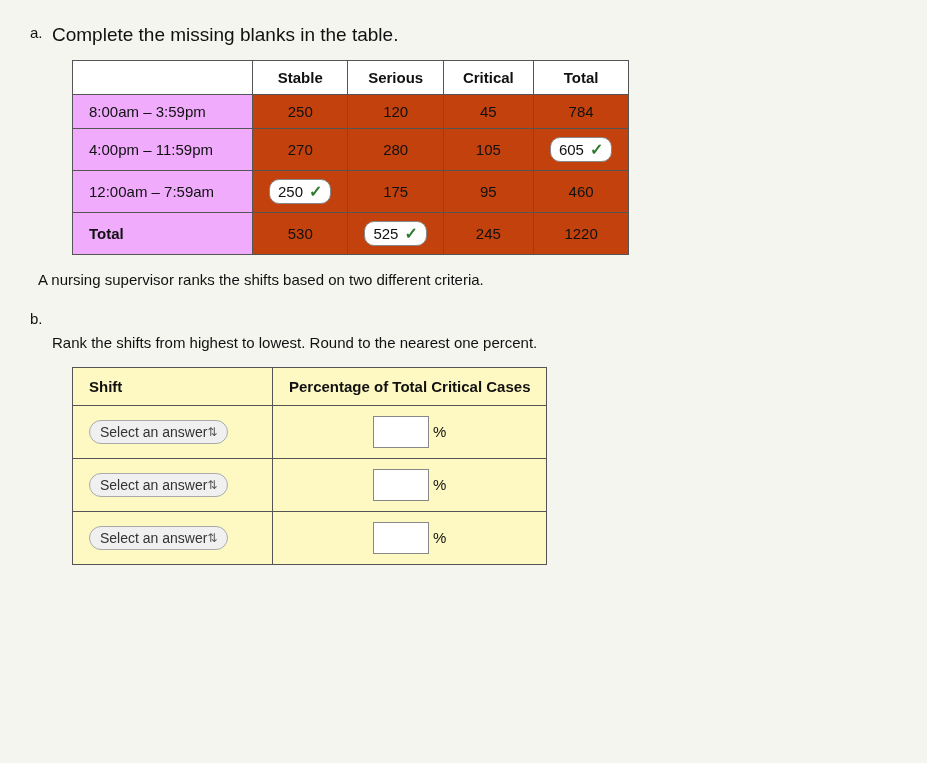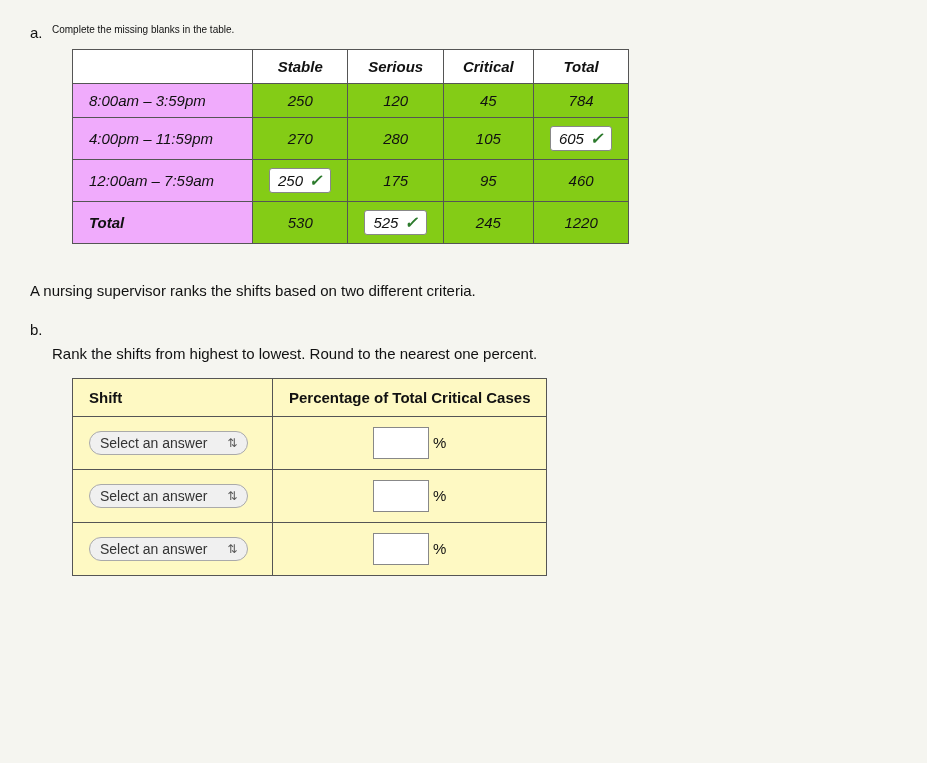--- a/index.html
+++ b/index.html
@@ -7,31 +7,29 @@
       background: #f5f5f0;
       font-family: Arial, sans-serif;
       font-size: 15px;
       padding: 24px 30px;
       color: #111;
       width: 927px;
       min-height: 763px;
     }
 
     .question-label {
-      font-size: 10px;
+      font-size: 19px;
       font-weight: normal;
       margin-bottom: 14px;
     }
 
     
     .table-a {
       border-collapse: collapse;
       margin-left: 20px;
-      margin-bottom: 22px;
-      font-style: italic;
     }
     .table-a th, .table-a td {
       border: 1px solid #555;
       padding: 8px 16px;
       text-align: center;
       min-width: 90px;
     }
     .table-a th {
       font-weight: bold;
       background: #fff;
@@ -39,29 +37,29 @@
     .table-a td:first-child {
       text-align: left;
       font-weight: normal;
       min-width: 180px;
       background: #f0abfc;
     }
     .table-a tr:last-child td:first-child {
       font-weight: bold;
     }
     .table-a td {
-      background: #84cc16;
+      background: #c2410c;
     }
 
     .input-cell {
       display: inline-flex;
       align-items: center;
       gap: 6px;
       border: 1px solid #888;
-      border-radius: 3px;
+      border-radius: 10px;
       padding: 2px 8px;
       background: #fff;
     }
     .check-mark {
       color: #2c7a2c;
       font-size: 16px;
       font-weight: bold;
     }
 
     .narrative {
@@ -97,21 +95,21 @@
       min-width: 200px;
     }
     .table-b td:last-child {
       min-width: 250px;
       text-align: center;
     }
 
     .select-answer {
       display: inline-flex;
       align-items: center;
-      gap: 20px;
+      gap: 0;
       border: 1px solid #aaa;
       border-radius: 12px;
       padding: 3px 10px;
       background: #f0f0f0;
       font-size: 14px;
       cursor: pointer;
       color: #333;
     }
     .select-arrow {
       font-size: 12px;
@@ -213,21 +211,21 @@
             </span>
           </td>
           <td>245</td>
           <td>1220</td>
         </tr>
       </tbody>
     </table>
   </div>
 </div>
 
-<div class="narrative" style="margin-left: 0;">A nursing supervisor ranks the shifts based on two different criteria.</div>
+<div class="narrative" style="margin-left: 8px;">A nursing supervisor ranks the shifts based on two different criteria.</div>
 
 <div class="part-b-row">
   <span class="part-letter">b.</span>
   <div>
     <div class="question-b-label">
       <br>
       <span>Rank the shifts from highest to lowest. Round to the nearest one percent.</span>
     </div>
     <table class="table-b">
       <thead>

